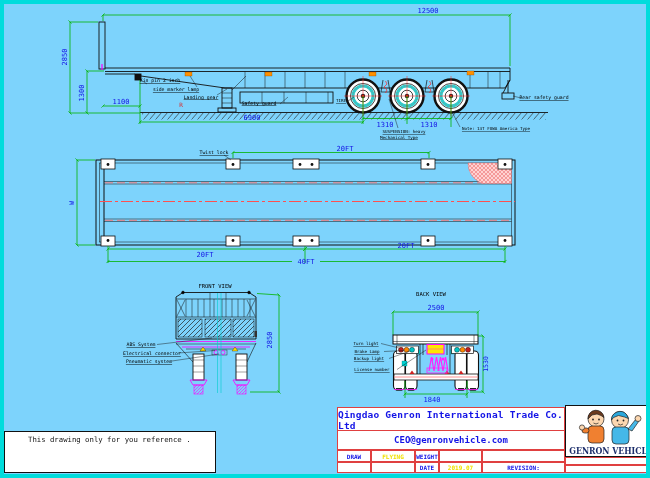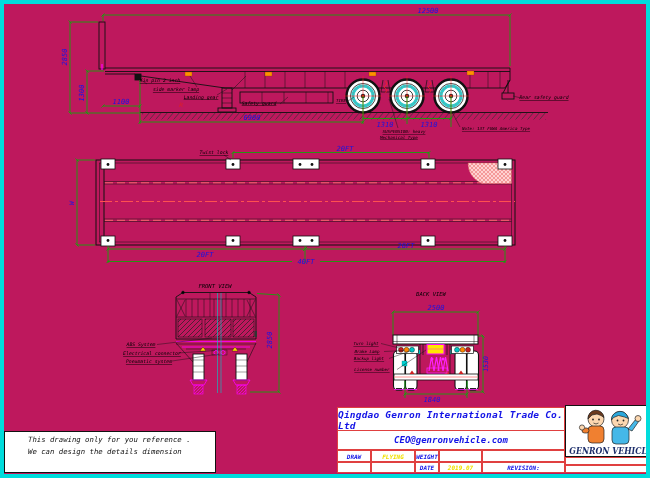--- a/index.html
+++ b/index.html
@@ -1,17 +1,17 @@
 <!DOCTYPE html>
 <html><head>
 <meta charset="utf-8">
 <style>
   html,body{margin:0;padding:0;background:#fff;}
-  #page{position:relative;width:650px;height:478px;background:#be185d;overflow:hidden;
-        font-family:"DejaVu Sans Mono", monospace;font-style:italic;}
+  #page{position:relative;width:650px;height:478px;background:#7dd3fc;overflow:hidden;
+        font-family:"DejaVu Sans Mono", monospace;}
   #border-frame{position:absolute;inset:0;border:4px solid #00dcdc;pointer-events:none;z-index:50;}
   svg{position:absolute;left:0;overflow:visible;}
   svg text{font-family:"DejaVu Sans Mono", monospace;}
   .dim{fill:#1414e6;font-size:7px;text-anchor:middle;}
   .dimS{fill:#1414e6;font-size:6.5px;text-anchor:middle;}
   .lbl{fill:#000;font-size:4.8px;text-anchor:middle;text-decoration:underline;}
   .lblS{fill:#000;font-size:4.2px;text-anchor:middle;text-decoration:underline;}
   .ttl{fill:#000;font-size:5.5px;text-anchor:middle;}
   .blk{stroke:#111;fill:none;}
   .grn{stroke:#00b400;stroke-width:0.8;fill:none;}
@@ -364,21 +364,20 @@
     </g>
     <g>
       <path class="grn" d="M405,394 H467" marker-start="url(#tk4)" marker-end="url(#tk4)"></path>
       <path class="grn" d="M405,381 V398 M467,381 V398" stroke-width="0.6"></path>
       <text class="dim" x="432" y="401.5">1840</text>
     </g>
   </svg>
 
   <div id="note-box">
     <div>This drawing only for you reference .</div>
-    <div>We can design the details dimension</div>
   </div>
 
   <div id="title-block">
     <div class="tb-cell tb-company" style="left:0;top:2px;width:228px;height:25px;">Qingdao Genron International Trade Co. Ltd</div>
     <div class="tb-cell tb-email" style="left:0;top:25px;width:228px;height:20px;">CEO@genronvehicle.com</div>
 
     <div class="tb-cell tb-lab" style="left:0;top:45px;width:34px;height:12px;">DRAW</div>
     <div class="tb-cell tb-val" style="left:34px;top:45px;width:44px;height:12px;">FLYING</div>
     <div class="tb-cell tb-lab" style="left:78px;top:45px;width:24px;height:12px;">WEIGHT</div>
     <div class="tb-cell" style="left:102px;top:45px;width:43px;height:12px;"></div>

